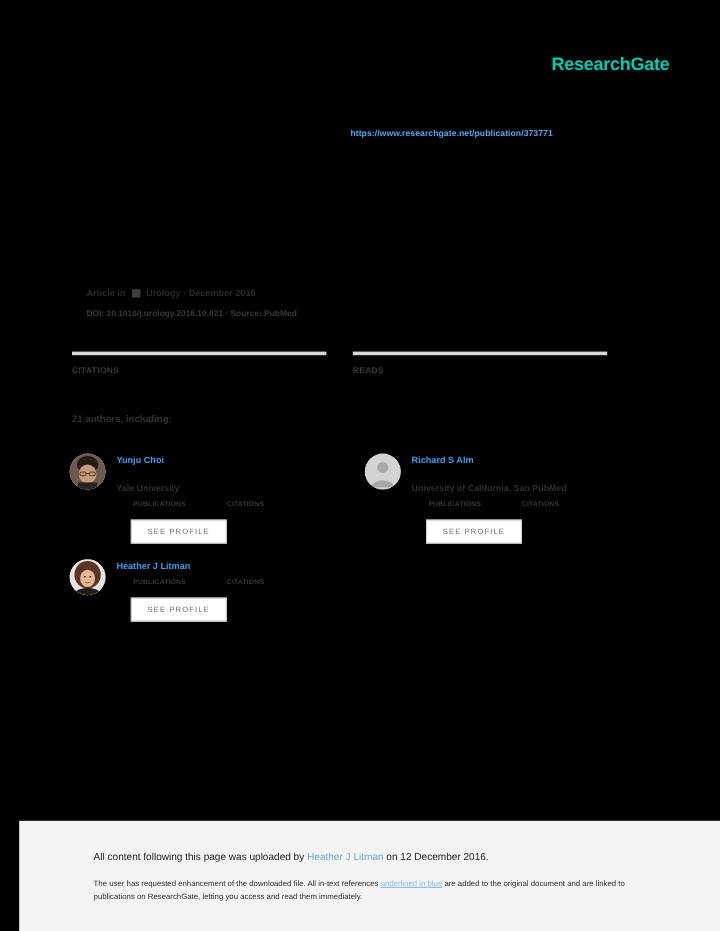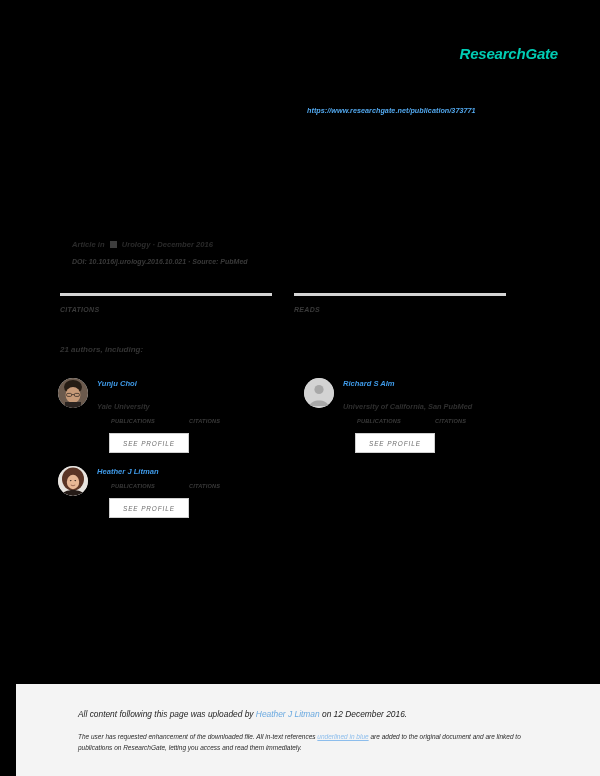--- a/index.html
+++ b/index.html
@@ -10,39 +10,38 @@
     background: #000000;
     font-family: "Liberation Sans", sans-serif;
     overflow: hidden;
   }
 
   #page {
     position: relative;
     width: 600px;
     height: 596px;
     background: #000000;
-    font-style: italic;
   }
 
   
   .rg-logo {
     position: absolute;
     right: 42px;
     top: 45px;
     font-family: "Liberation Sans", sans-serif;
     font-size: 15px;
     font-weight: bold;
     letter-spacing: -0.2px;
     color: #00ccb4;
     white-space: nowrap;
   }
 
   .rg-url {
     position: absolute;
-    left: 307px;
+    left: 292px;
     top: 106px;
     font-size: 7.2px;
     font-weight: bold;
     letter-spacing: 0.05px;
     color: #52a8ee;
     white-space: nowrap;
   }
 
   
   .meta-block {

